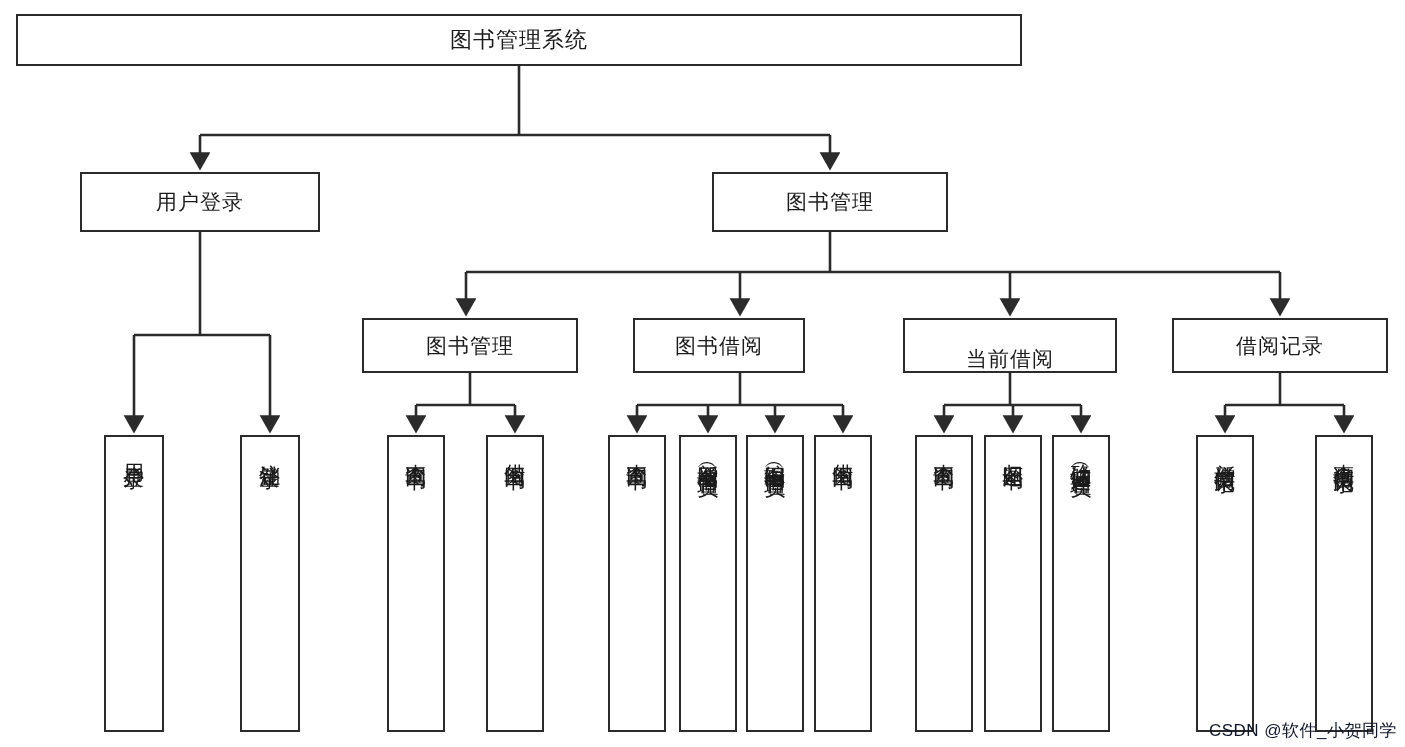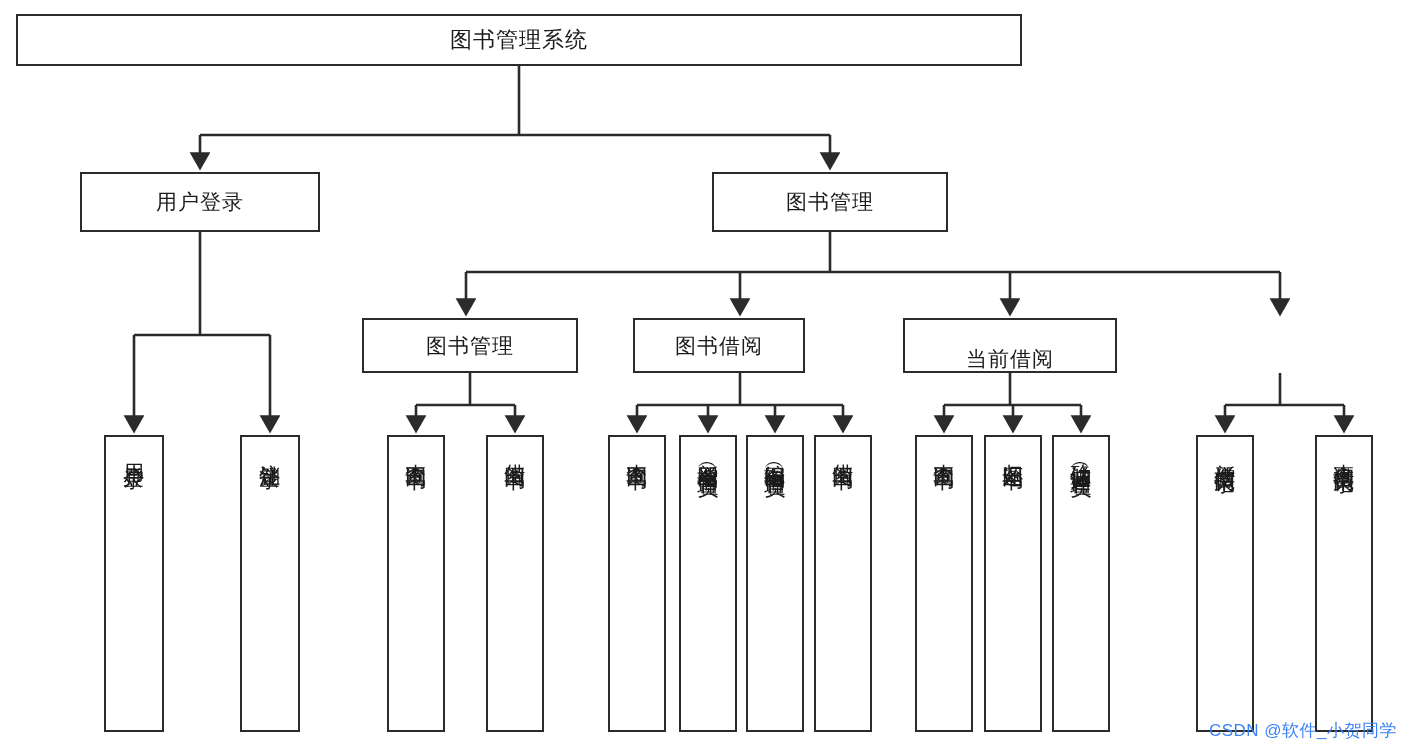--- a/index.html
+++ b/index.html
@@ -54,21 +54,21 @@
     line-height: 1.32;
     letter-spacing: 2px;
     white-space: nowrap;
     color: #1b1b1b;
   }
   .watermark {
     position: absolute;
     right: 8px;
     bottom: 5px;
     font-size: 17px;
-    color: #3b82f6;
+    color: #0f172a;
     letter-spacing: 0.5px;
     white-space: nowrap;
   }
 </style>
 </head>
 <body>
 
 <div id="canvas">
 
   <svg id="connectors" viewBox="0 0 1405 747" xmlns="http://www.w3.org/2000/svg">
@@ -134,20 +134,23 @@
 
   <div class="node node-h" style="left:362px; top:318px; width:216px; height:55px;">
     <span>图书管理</span>
   </div>
   <div class="node node-h" style="left:633px; top:318px; width:172px; height:55px;">
     <span>图书借阅</span>
   </div>
   <div class="node node-h" style="left:903px; top:318px; width:214px; height:55px;align-items:flex-end;">
     <span>当前借阅</span>
   </div>
+  <div class="node node-h" style="left:1172px; top:318px; width:216px; height:55px;">
+    <span>借阅记录</span>
+  </div>
 
   <div class="node node-leaf" style="left:104px; top:435px; width:60px; height:297px;">
     <span class="vtext">用户登录</span>
   </div>
   <div class="node node-leaf" style="left:240px; top:435px; width:60px; height:297px;">
     <span class="vtext">注销登录</span>
   </div>
 
   <div class="node node-leaf" style="left:387px; top:435px; width:58px; height:297px;">
     <span class="vtext">查询图书</span>

